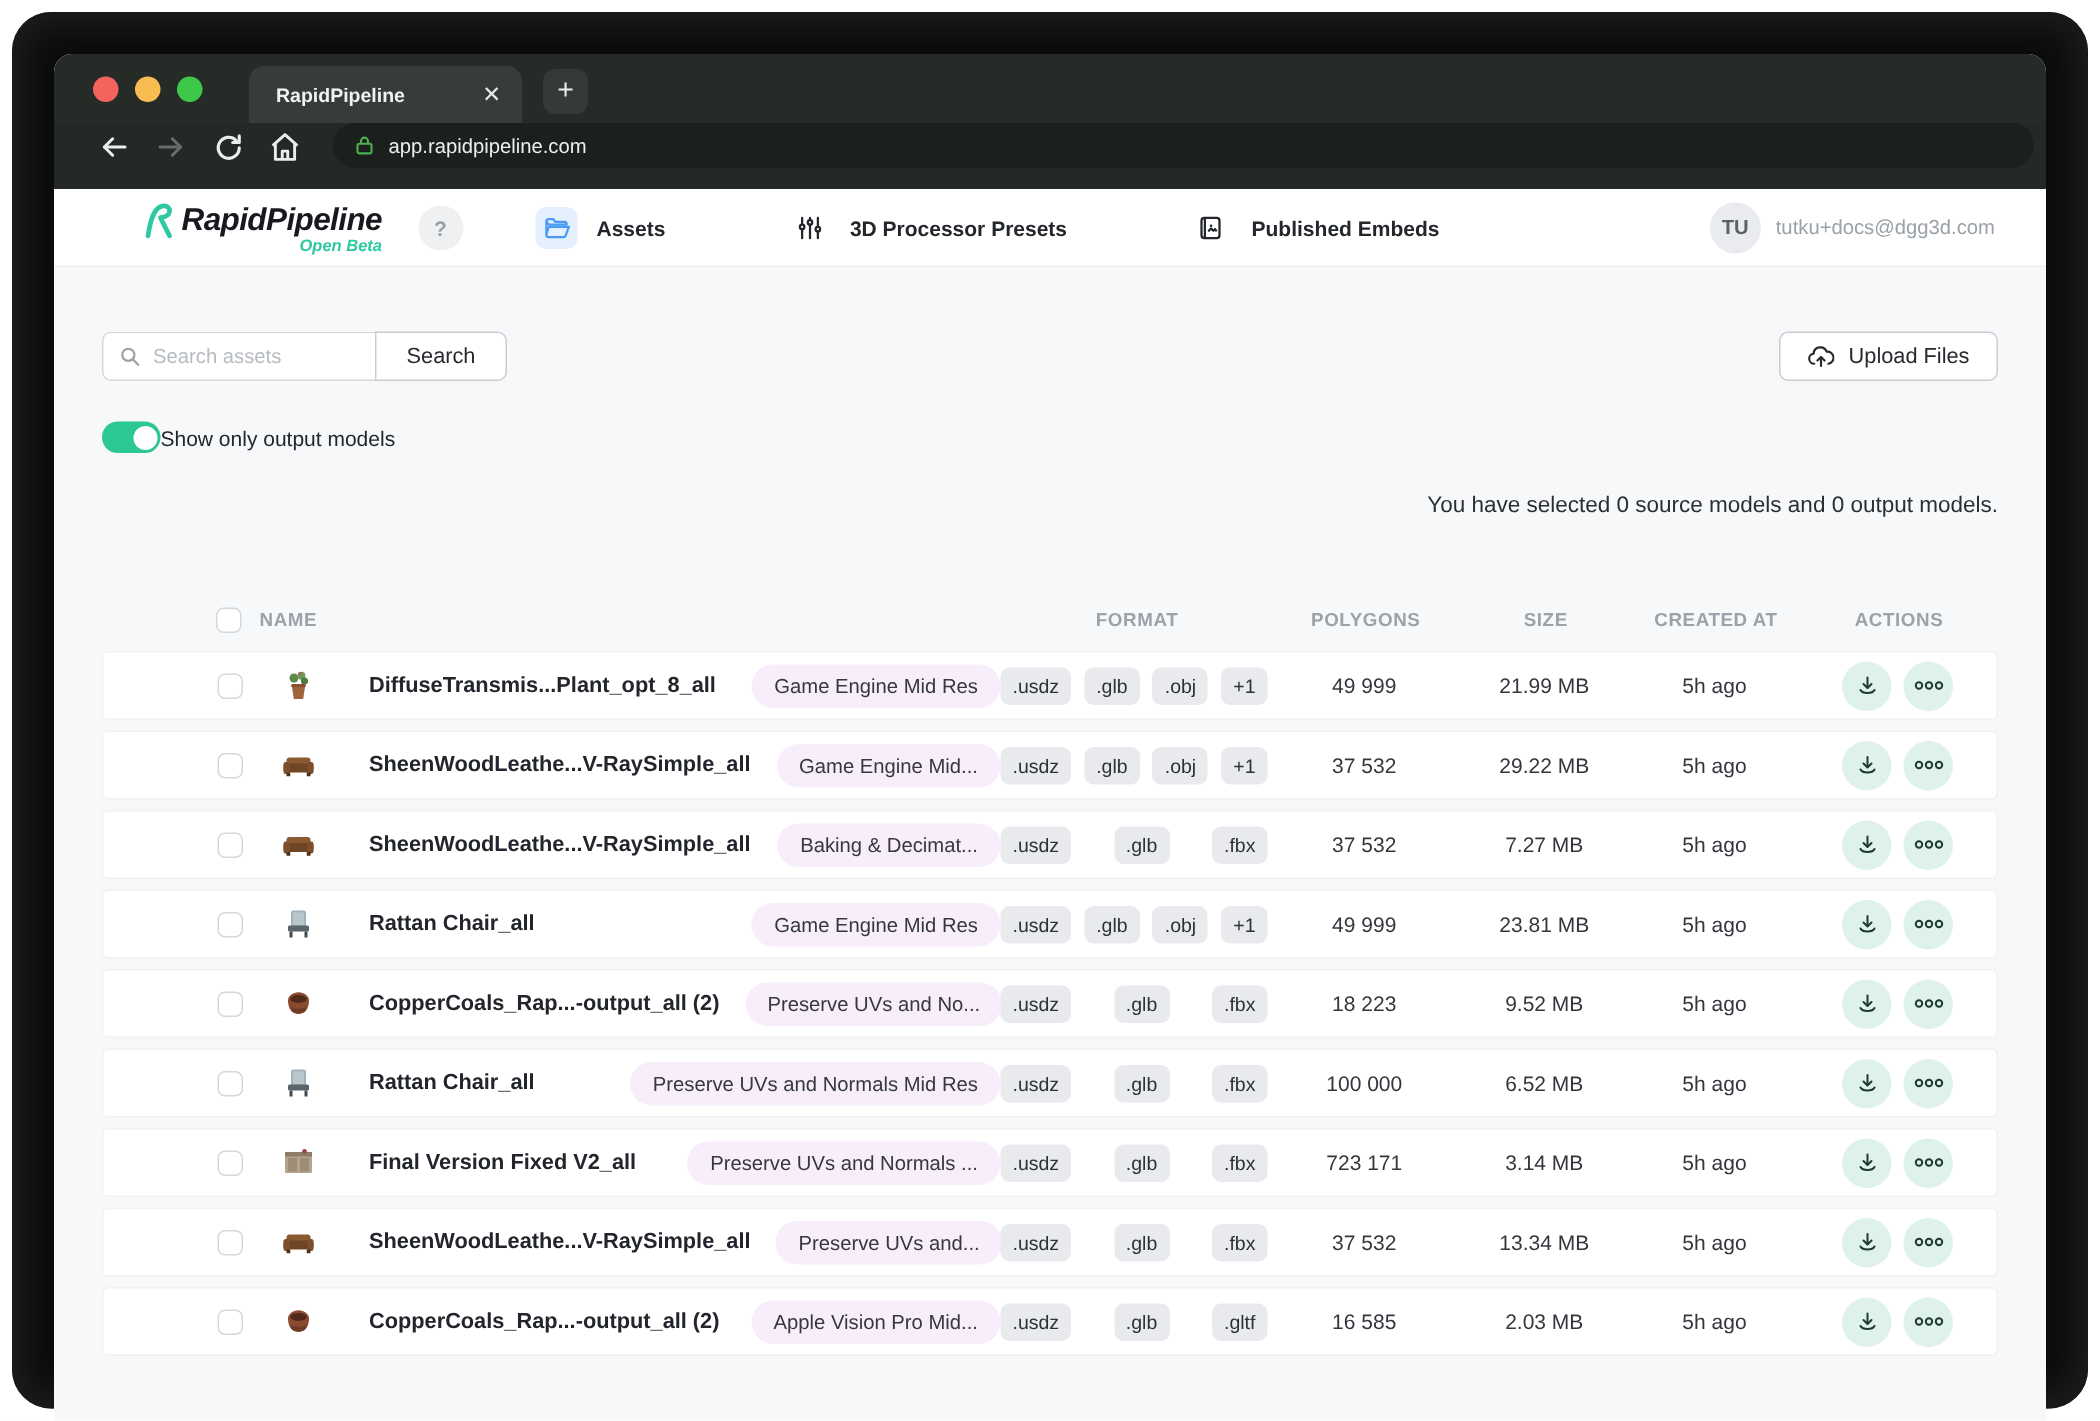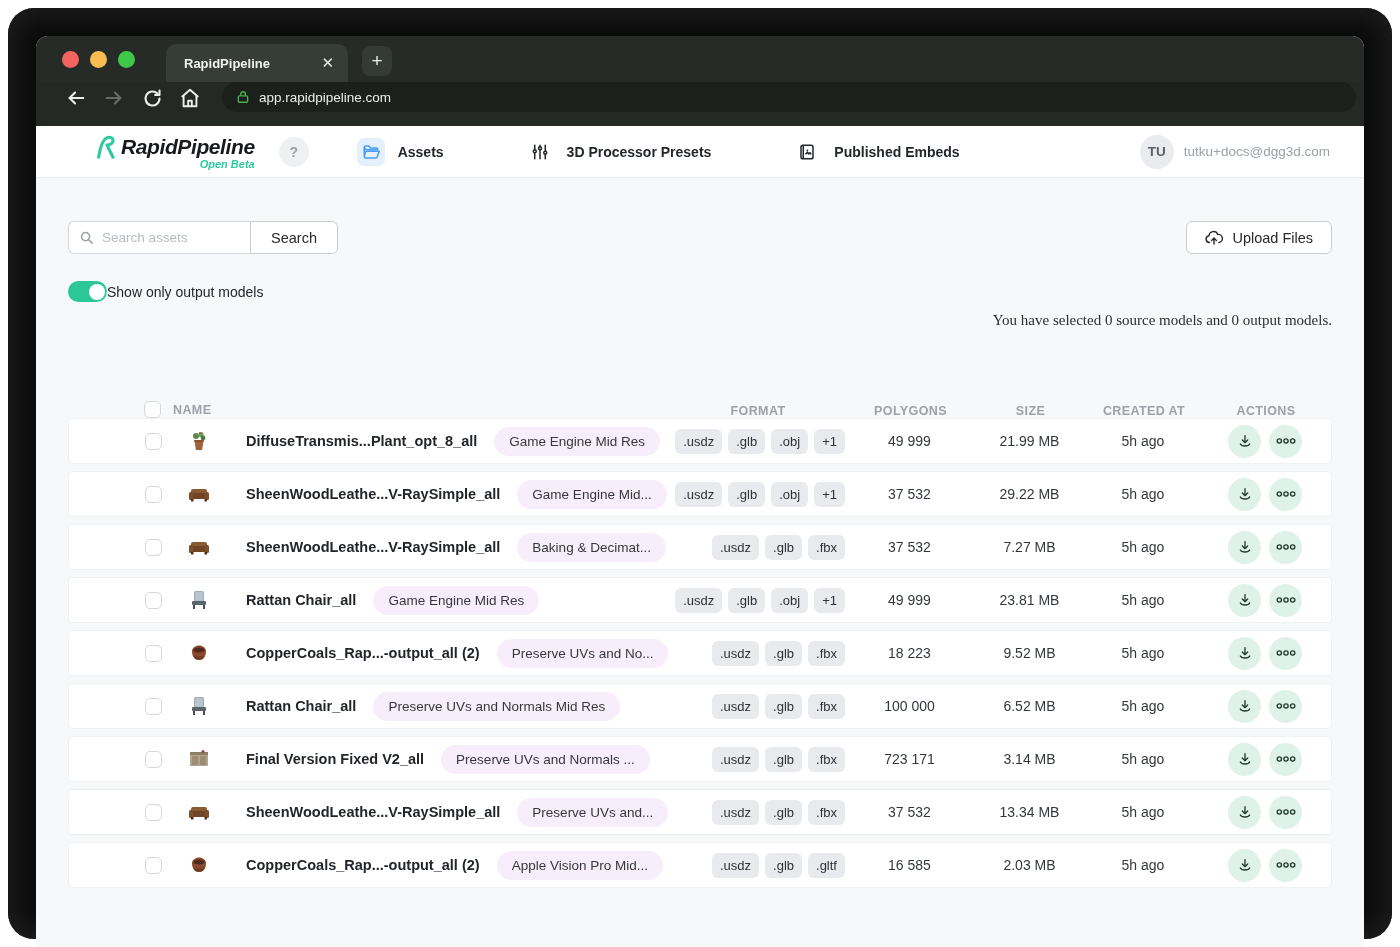--- a/index.html
+++ b/index.html
@@ -61,38 +61,38 @@
          font-family:"Liberation Sans", sans-serif; cursor:pointer; }
   .searchbtn { border-radius:0 6px 6px 0; width:88px; border:1px solid #c9cdd1; }
   .uploadbtn { margin-left:auto; padding:0 18px; }
   .row2 { margin-top:27px; display:flex; align-items:center; }
   .togglewrap { display:flex; align-items:center; }
   .toggle { width:39px; height:21px; border-radius:11px; background:#2bc794; position:relative; }
   .toggle .knob { position:absolute; right:2.5px; top:2.5px; width:16px; height:16px; border-radius:50%; background:#fff; }
   .togglelabel { font-size:14px; color:#23262b; }
   .actionbtns { margin-left:auto; display:flex; gap:9px; }
   .runbtn { background:#3fd7a0; border:1px solid #23262b; color:#14161a; font-weight:600; padding:0 17px; }
-  .selline { margin-top:10px; text-align:right; font-size:15px; color:#2b2e33;font-family:Liberation Serif, serif; }
+  .selline { margin-top:26px; text-align:right; font-size:15px; color:#2b2e33; }
 
   
-  .thead { margin-top:47px; display:flex; align-items:flex-end; height:42px; padding-left:76px; }
+  .thead { margin-top:47px; display:flex; align-items:center; height:42px; padding-left:76px; }
   .hname { display:flex; align-items:center; flex:1; gap:12px; }
   .hlabel { font-size:12.5px; font-weight:700; color:#9ba2aa; letter-spacing:.4px; }
   .hcell { display:flex; align-items:center; justify-content:center; }
   .c-format{width:180px;} .c-poly{width:125px;} .c-size{width:115px;} .c-created{width:112px;} .c-actions{width:132px;}
   .trow { display:flex; align-items:center; height:46px; background:#fff; border-radius:4px;
           border:1px solid #f0f1f3; margin-bottom:7px; padding-left:76px; }
   .checkbox { width:17px; height:17px; border:1.5px solid #d4d8dc; border-radius:5px; background:#fff; flex-shrink:0; }
   .thumb { width:24px; height:24px; margin-left:25px; flex-shrink:0; display:flex; align-items:center; justify-content:center; }
-  .namecell { flex:1; display:flex; align-items:center; margin-left:35px; min-width:0; }
+  .namecell { flex:1; display:flex; align-items:center; margin-left:35px; min-width:0;justify-content:space-between; }
   .assetname { font-size:14.5px; font-weight:600; color:#22252b; white-space:nowrap; }
   .badge { margin-left:17px; background:#f8eefb; border-radius:999px; padding:7px 15px; font-size:13.5px;
            color:#35383d; white-space:nowrap; }
   .badge:empty { min-width:170px; height:29px; padding:0; }
-  .fcell { width:180px; display:flex; justify-content:flex-end; gap:6px; padding-right:2px; }
+  .fcell { width:180px; display:flex; justify-content:space-between; gap:6px; padding-right:2px; }
   .chip { background:#e8eaed; border-radius:6px; padding:5px 8px; font-size:13px; color:#2e3238; white-space:nowrap; }
   .chip:empty { min-width:34px; height:26px; }
   .num { font-size:14px; color:#33373d; }
   .acell { width:132px; display:flex; justify-content:center; gap:8px; }
   .circlebtn { width:33px; height:33px; border-radius:50%; background:#def2ea; display:flex;
                align-items:center; justify-content:center; border:none; cursor:pointer; }
 </style>
 </head>
 <body>
 

